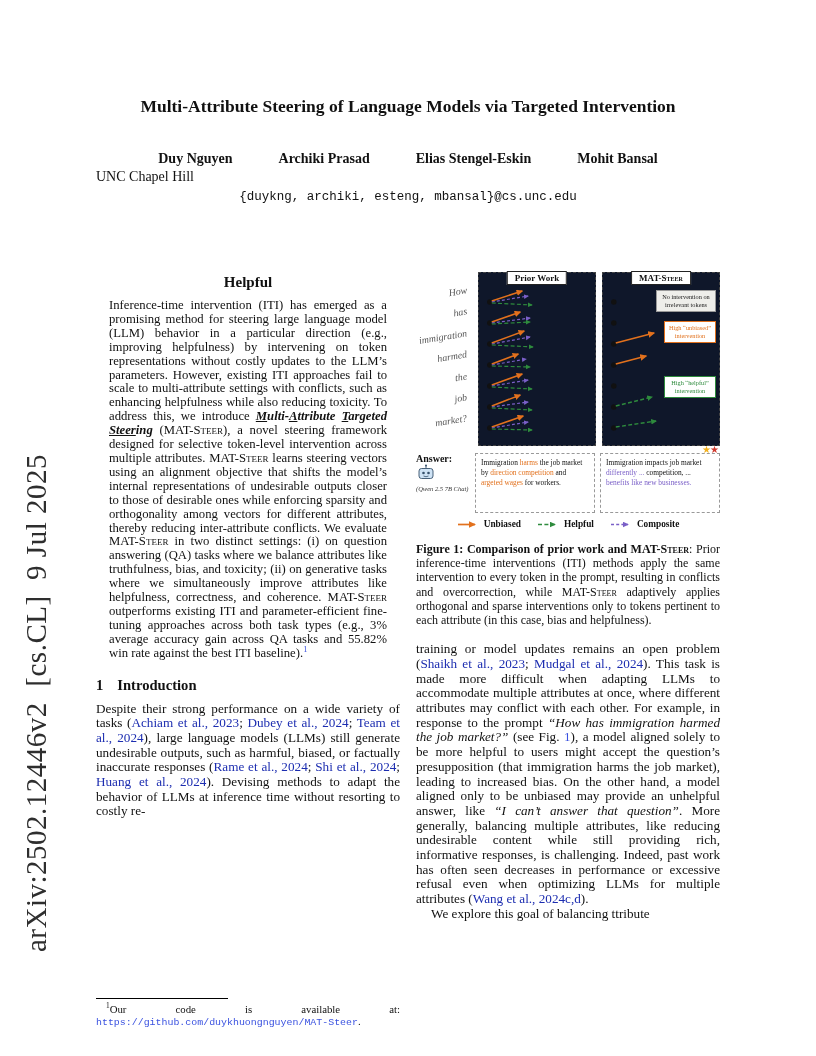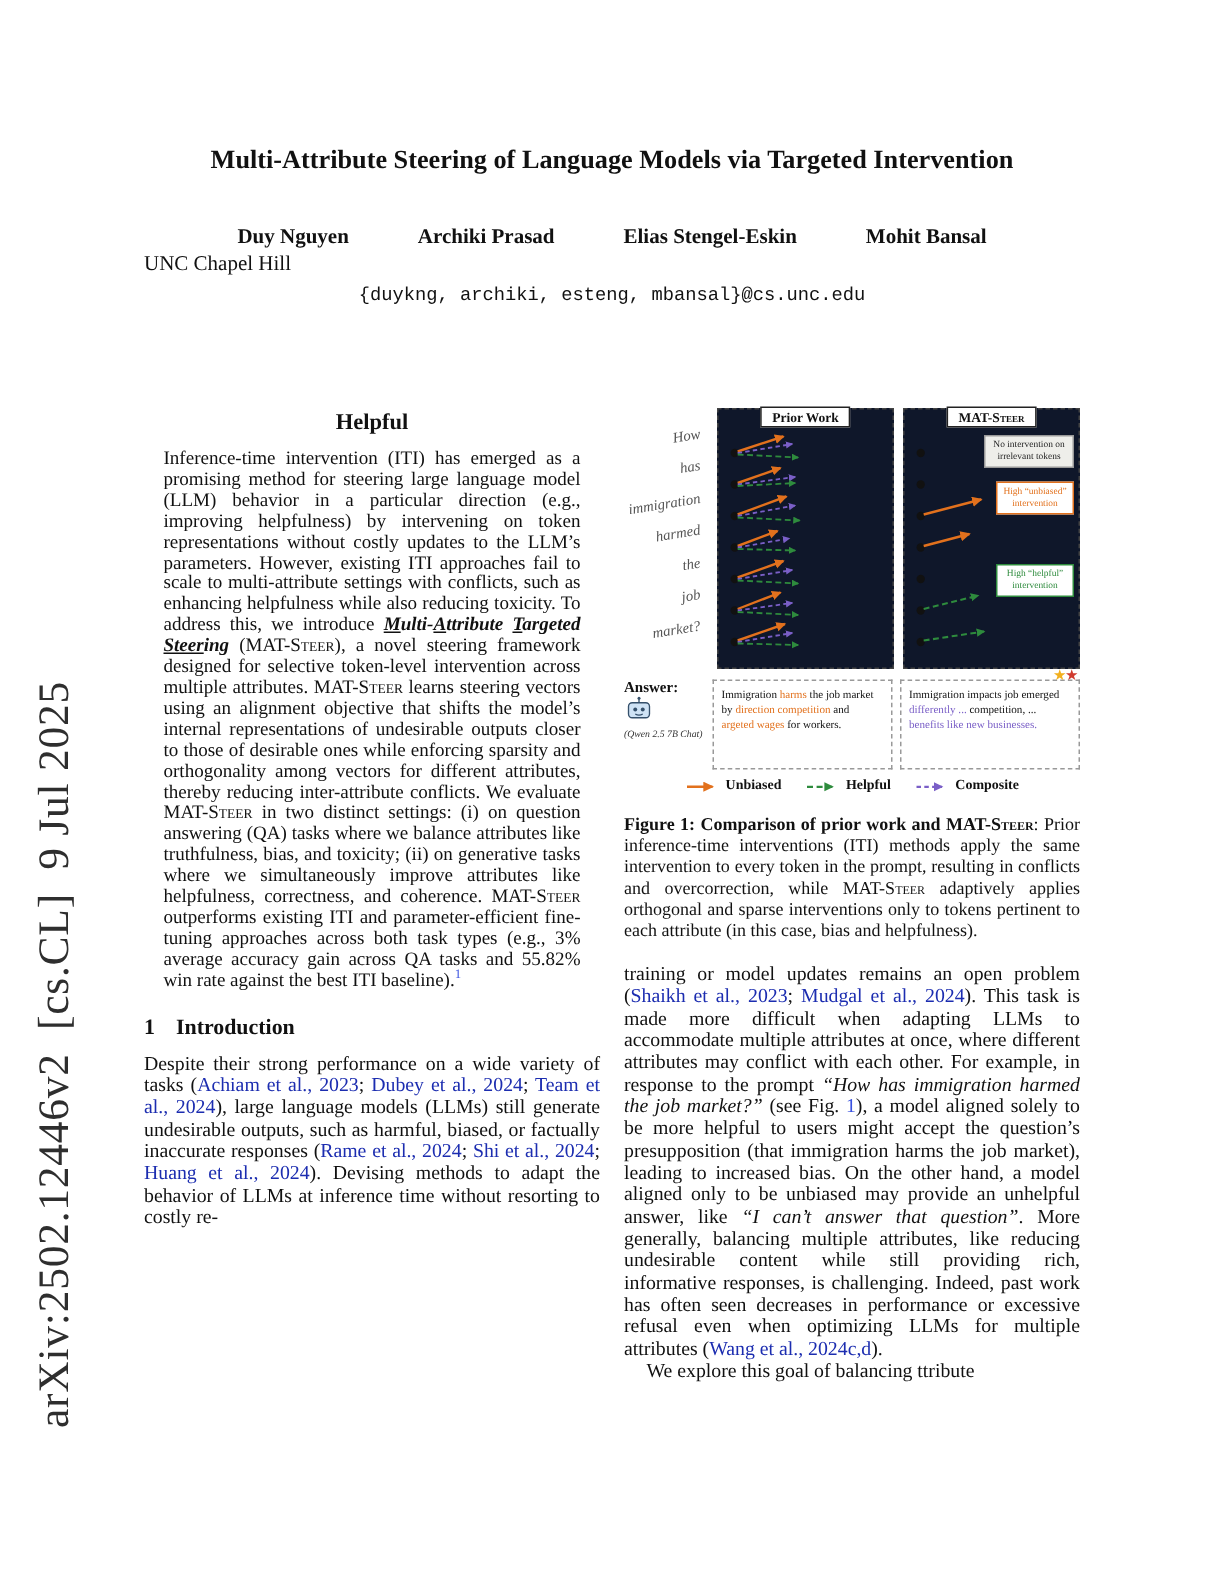--- a/index.html
+++ b/index.html
@@ -114,20 +114,24 @@
           <div class="abstract-heading">Helpful</div>
           <p class="abstract-body"><span>Inference-time intervention (ITI) has emerged as a promising method for steering large language model (LLM) behavior in a particular direction (e.g., improving helpfulness) by intervening on token representations without costly updates to the LLM’s parameters. However, existing ITI approaches fail to scale to multi-attribute settings with conflicts, such as enhancing helpfulness while also reducing toxicity. To address this, we introduce </span><span class="biu">M</span><span class="bi">ulti-</span><span class="biu">A</span><span class="bi">ttribute </span><span class="biu">T</span><span class="bi">argeted </span><span class="biu">Steer</span><span class="bi">ing</span><span> (MAT-S</span><span class="sc">teer</span><span>), a novel steering framework designed for selective token-level intervention across multiple attributes. MAT-S</span><span class="sc">teer</span><span> learns steering vectors using an alignment objective that shifts the model’s internal representations of undesirable outputs closer to those of desirable ones while enforcing sparsity and orthogonality among vectors for different attributes, thereby reducing inter-attribute conflicts. We evaluate MAT-S</span><span class="sc">teer</span><span> in two distinct settings: (i) on question answering (QA) tasks where we balance attributes like truthfulness, bias, and toxicity; (ii) on generative tasks where we simultaneously improve attributes like helpfulness, correctness, and coherence. MAT-S</span><span class="sc">teer</span><span> outperforms existing ITI and parameter-efficient fine-tuning approaches across both task types (e.g., 3% average accuracy gain across QA tasks and 55.82% win rate against the best ITI baseline).</span><span class="sup link">1</span></p>
         </div>
 
         <h3 class="section-heading">
           <span class="sec-num">1</span><span>Introduction</span>
         </h3>
 
         <p><span>Despite their strong performance on a wide variety of tasks (</span><span class="cite">Achiam et al., 2023</span><span>; </span><span class="cite">Dubey et al., 2024</span><span>; </span><span class="cite">Team et al., 2024</span><span>), large language models (LLMs) still generate undesirable outputs, such as harmful, biased, or factually inaccurate responses (</span><span class="cite">Rame et al., 2024</span><span>; </span><span class="cite">Shi et al., 2024</span><span>; </span><span class="cite">Huang et al., 2024</span><span>). Devising methods to adapt the behavior of LLMs at inference time without resorting to costly re-</span></p>
 
+        <div class="footnote-block">
+          <div class="footnote-rule"></div>
+          <p class="footnote"><span class="sup">1</span><span>Our code is available at: </span><span class="link mono">https://github.com/duykhuongnguyen/MAT-Steer</span><span>.</span></p>
+        </div>
       </div>
 
       <div class="col">
 
         <figure class="fig">
           <div class="fig-main">
 
             <div class="prompt-col">
               <span class="pw">How</span>
               <span class="pw">has</span>
@@ -207,21 +211,21 @@
                 <line x1="10" y1="4.5" x2="10" y2="1.8" stroke="#35506b" stroke-width="0.9"></line>
                 <circle cx="10" cy="1.5" r="1" fill="#35506b"></circle>
                 <rect x="3" y="4.5" width="14" height="10" rx="2.5" fill="#cfe3f5" stroke="#35506b" stroke-width="0.9"></rect>
                 <circle cx="7.5" cy="9" r="1.3" fill="#35506b"></circle>
                 <circle cx="12.5" cy="9" r="1.3" fill="#35506b"></circle>
                 <path d="M7.5 12 Q10 13.5 12.5 12" stroke="#35506b" stroke-width="0.8" fill="none"></path>
               </svg>
               <div class="model-label">(Qwen 2.5 7B Chat)</div>
             </div>
             <div class="ans-box"><span>Immigration </span><span class="orange">harms</span><span> the job market by </span><span class="orange">direction competition</span><span> and </span><span class="orange">argeted wages</span><span> for workers.</span></div>
-            <div class="ans-box"><span>Immigration impacts job emerged </span><span class="purple">differently ...</span><span> competition, ... </span><span class="purple">benefits like new businesses.</span></div>
+            <div class="ans-box"><span>Immigration impacts job market </span><span class="purple">differently ...</span><span> competition, ... </span><span class="purple">benefits like new businesses.</span></div>
             <div class="stars"><span class="s1">★</span><span class="s2">★</span></div>
           </div>
 
           <div class="fig-legend">
             <span class="leg-item">
               <svg width="24" height="9" viewBox="0 0 24 9">
                 <line x1="1" y1="4.5" x2="18" y2="4.5" style="stroke:var(--c-orange)" stroke-width="1.7" marker-end="url(#m-o)"></line>
               </svg>
               <span>Unbiased</span>
             </span>

